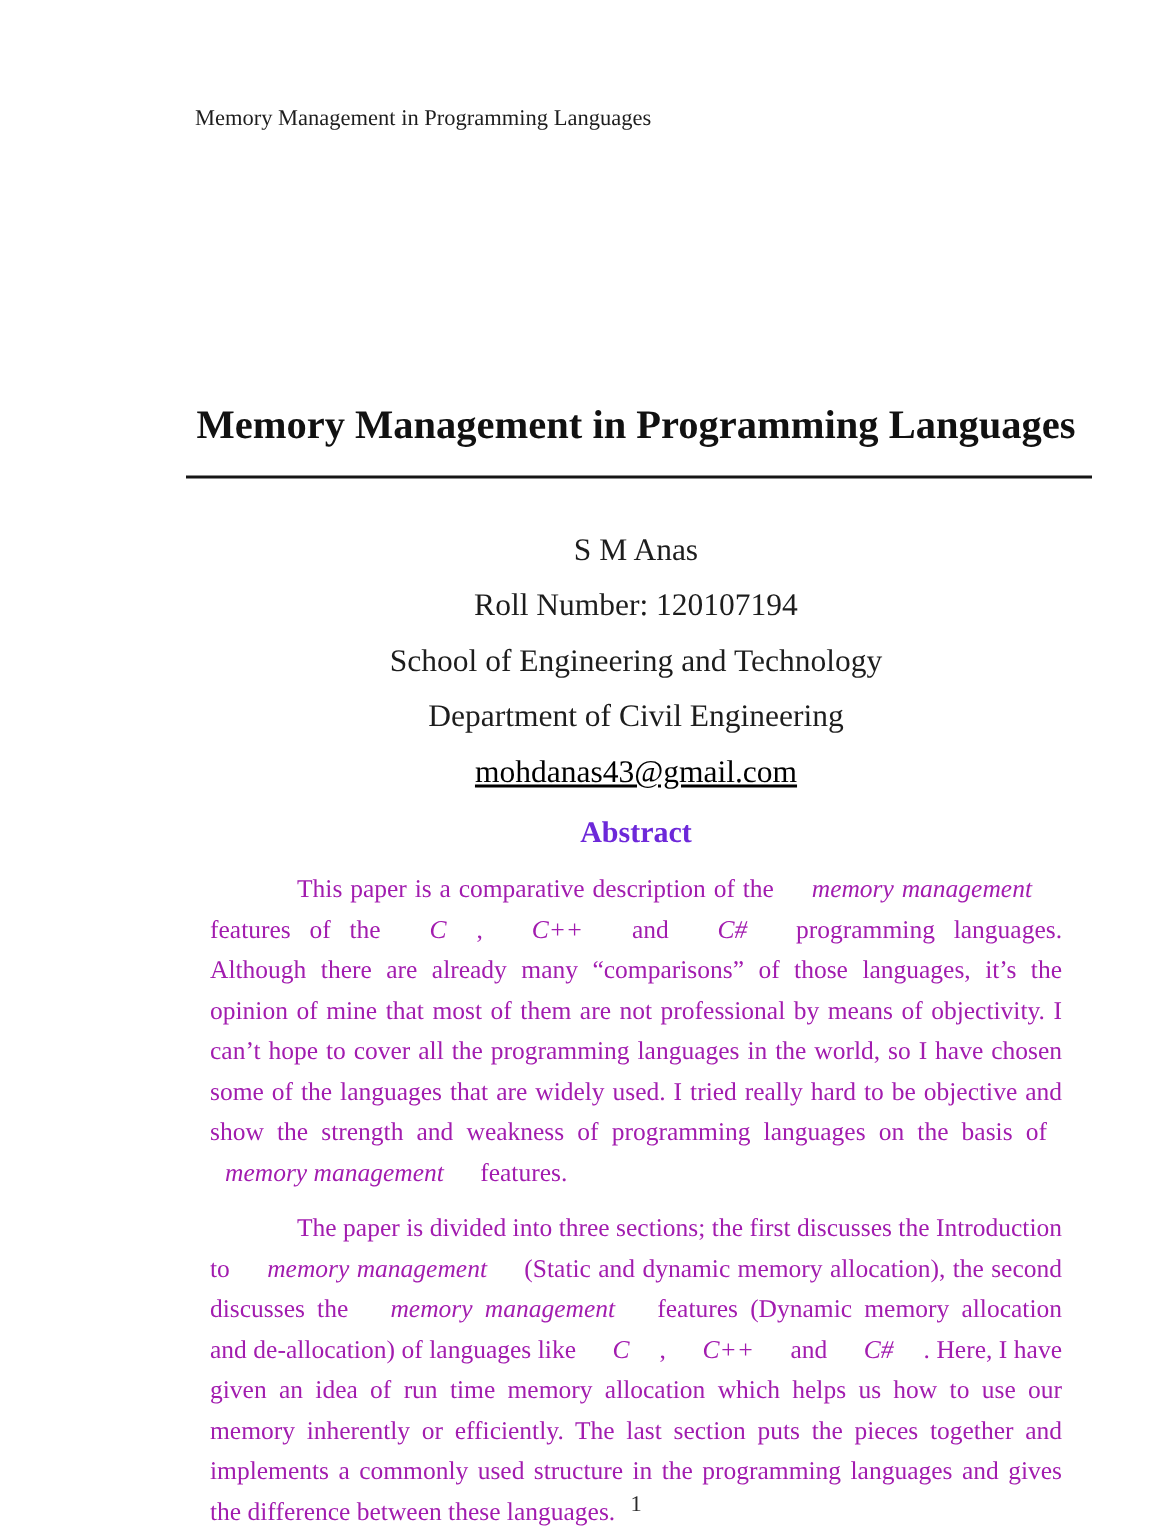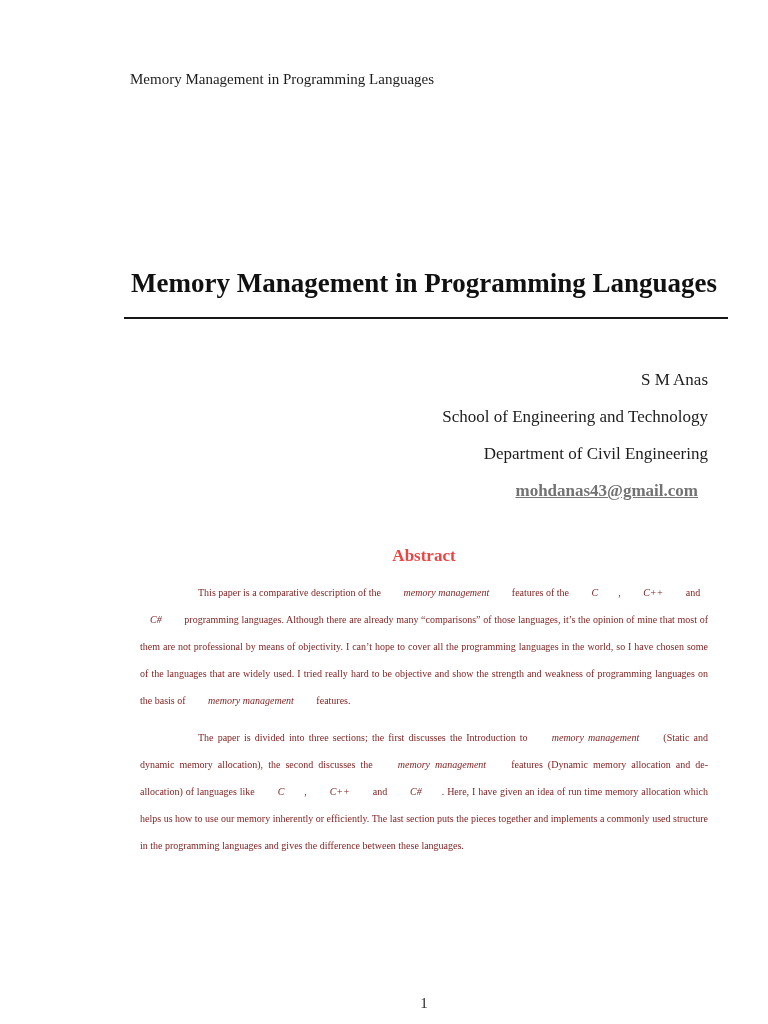--- a/index.html
+++ b/index.html
@@ -38,51 +38,50 @@
     left: 84px;
     width: 604px;
     top: 277px;
     height: 2px;
     background: #161616;
   }
   .author-block {
     position: absolute;
     left: 90px;
     width: 588px;
-    top: 316px;
-    text-align: right;
-    font-size: 17px;
+    top: 303px;
+    text-align: center;
+    font-size: 21px;
     line-height: 27px;
   }
   .author-block .email {
-    color: #737373;
+    color: #000000;
     text-decoration: underline;
     cursor: pointer;
-    font-weight: bold;
   }
   .abstract {
     position: absolute;
     left: 90px;
     width: 588px;
     top: 492px;
   }
   .abstract-heading {
     text-align: center;
     font-weight: bold;
-    font-size: 17px;
+    font-size: 20px;
     line-height: 27px;
     margin-bottom: 3px;
-    color: #ef4444;
+    color: #6d28d9;
   }
   .para {
-    font-size: 10px;
+    font-size: 17px;
     line-height: 27px;
     text-align: justify;
     text-indent: 48px;
-    color: #7f1d1d;
+    color: #a21caf;
   }
   .para em { font-style: italic; }
   .page-number {
     position: absolute;
     left: 0;
     width: 768px;
     top: 950px;
     text-align: center;
     font-size: 15px;
     line-height: 27px;
@@ -95,20 +94,21 @@
 <div class="page">
 
   <div class="running-header">Memory Management in Programming Languages</div>
 
   <h1 class="title">Memory Management in Programming Languages</h1>
 
   <div class="title-rule"></div>
 
   <div class="author-block">
     <div>S M Anas</div>
+    <div>Roll Number: 120107194</div>
     <div>School of Engineering and Technology</div>
     <div>Department of Civil Engineering</div>
     <div>
       <a class="email">mohdanas43@gmail.com</a>
     </div>
   </div>
 
   <div class="abstract">
     <div class="abstract-heading">Abstract</div>
     <p class="para"><span>This paper is a comparative description of the </span><em>memory management</em><span> features of the </span><em>C</em><span>, </span><em>C++</em><span> and </span><em>C#</em><span> programming languages. Although there are already many “comparisons” of those languages, it’s the opinion of mine that most of them are not professional by means of objectivity. I can’t hope to cover all the programming languages in the world, so I have chosen some of the languages that are widely used. I tried really hard to be objective and show the strength and weakness of programming languages on the basis of </span><em>memory management</em><span> features.</span></p>

